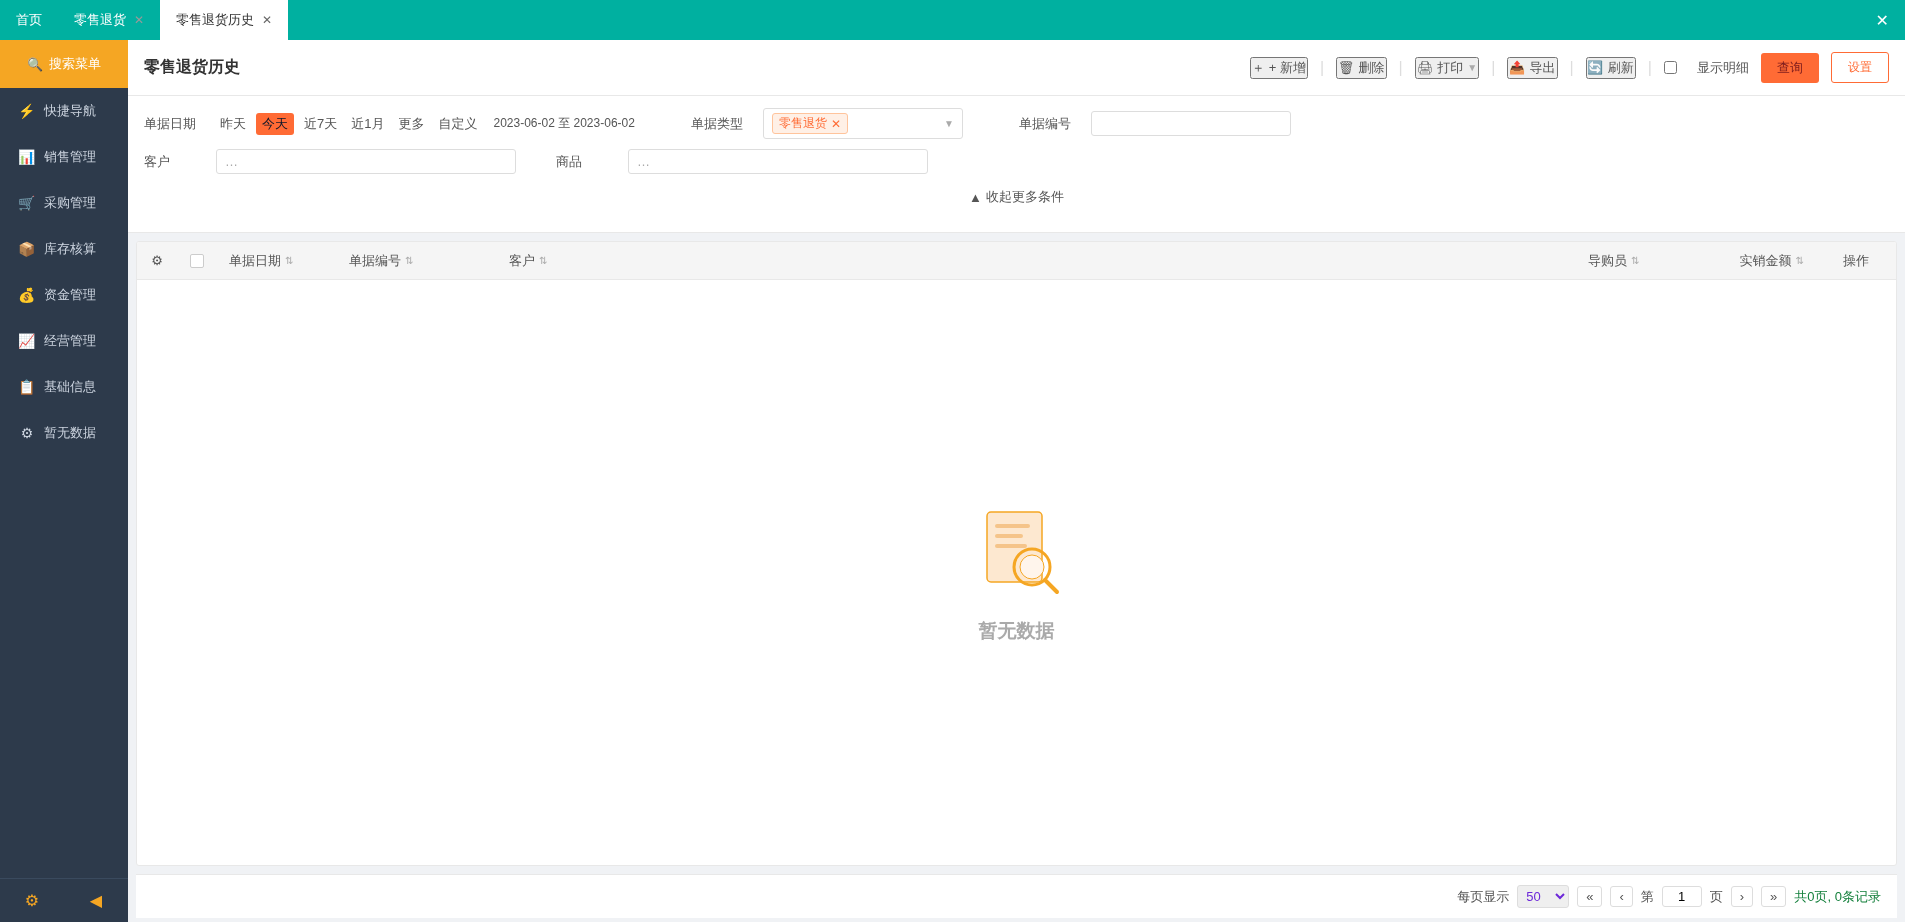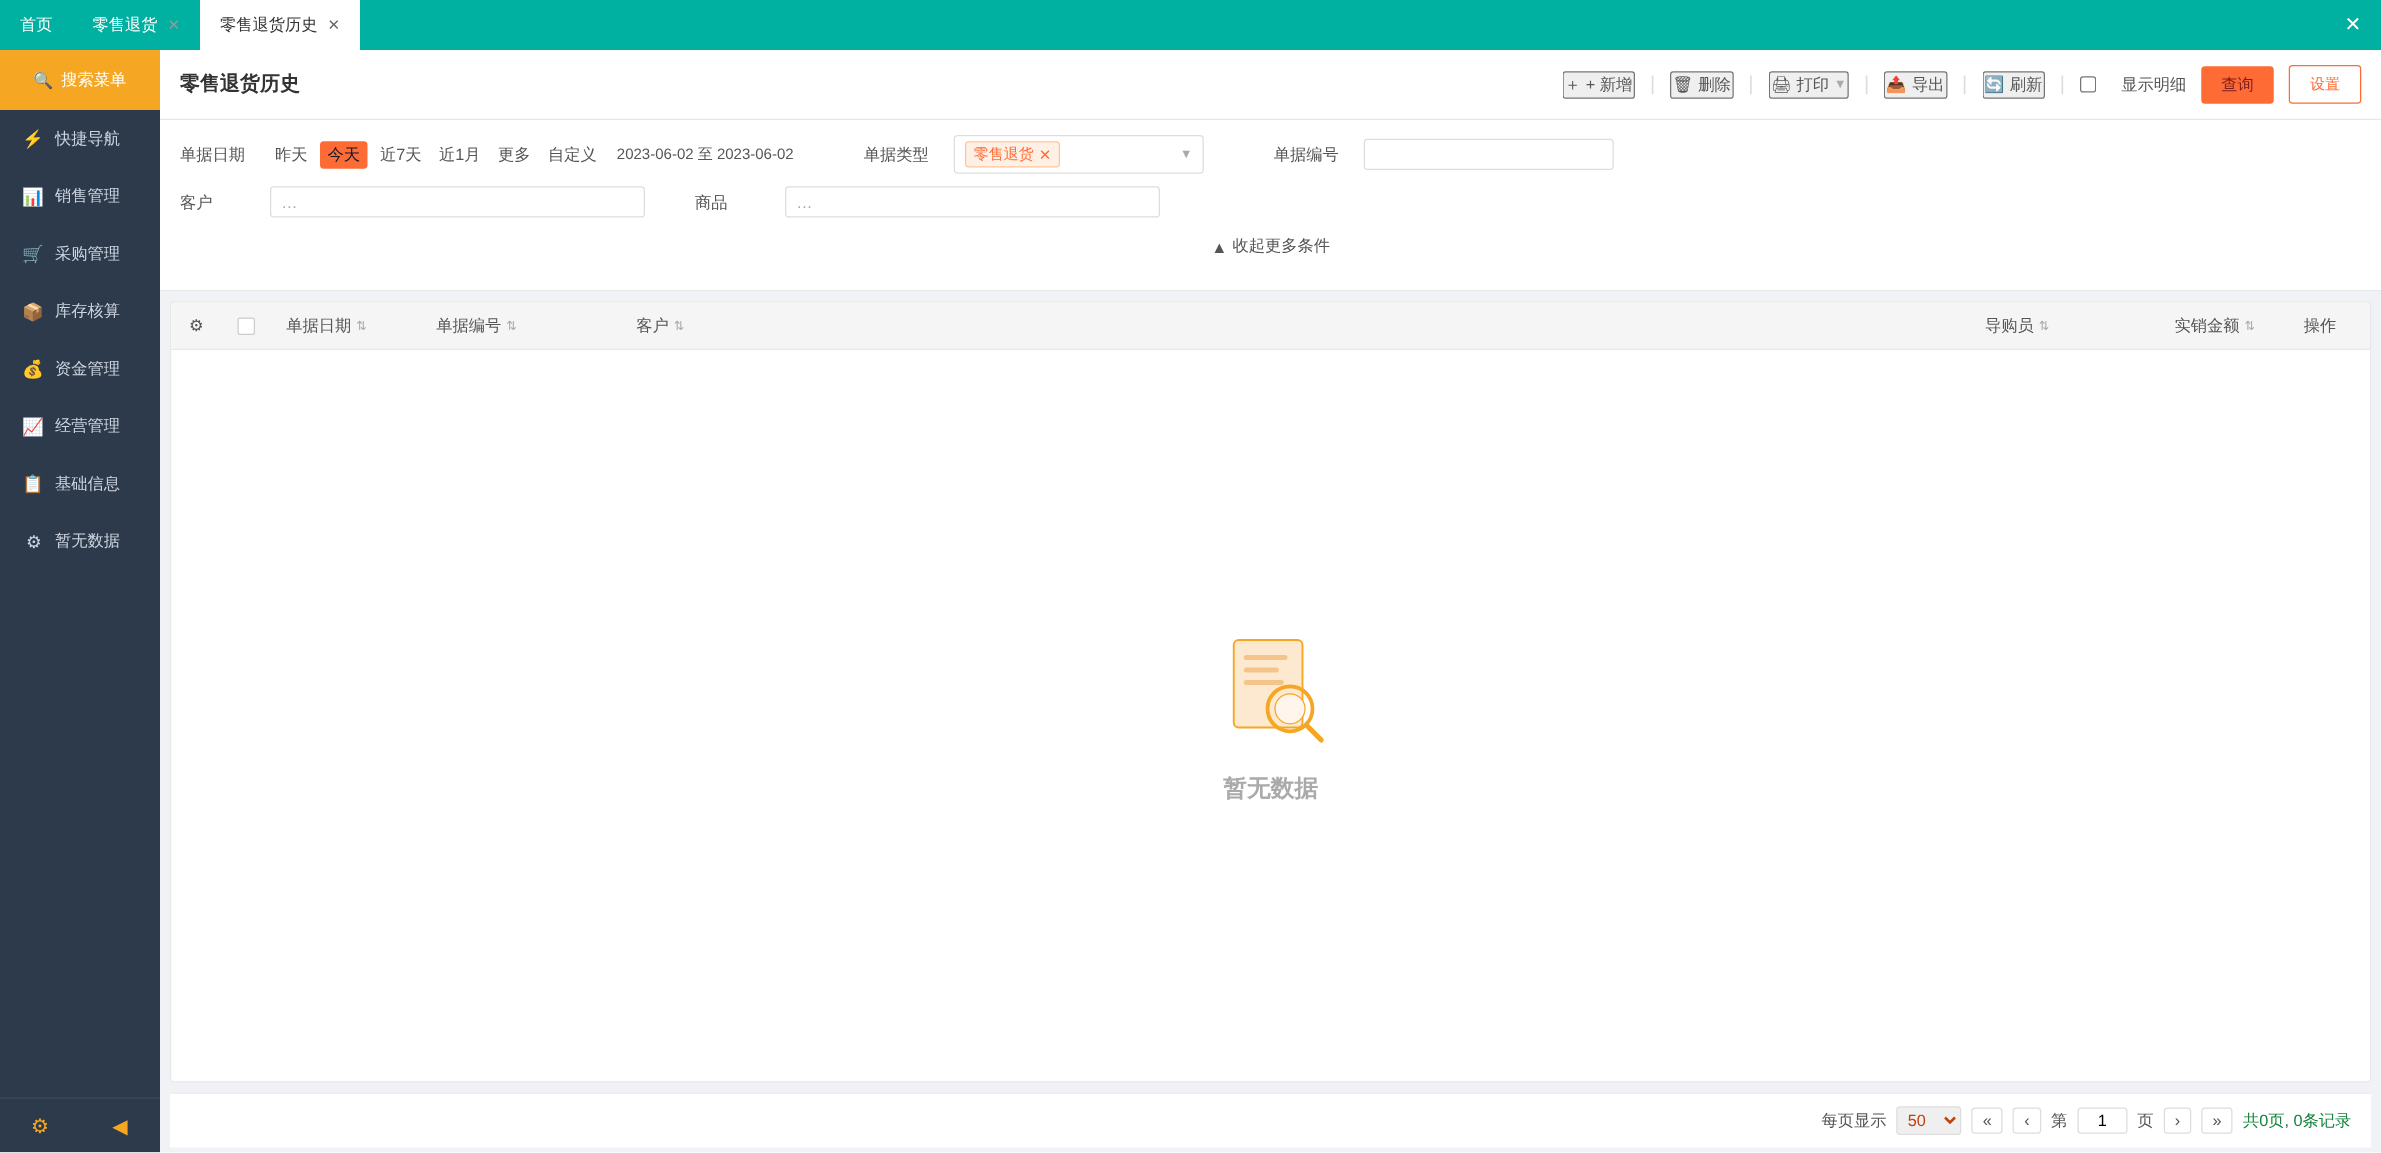--- a/index.html
+++ b/index.html
@@ -326,21 +326,21 @@
       flex-shrink: 0;
       margin: 0 8px;
       margin-bottom: 4px;
     }
     .pagination-label { color: #555; font-size: 13px; }
     .pagination-select {
       border: 1px solid #ddd;
       border-radius: 3px;
       padding: 2px 4px;
       font-size: 13px;
-      color: #c2410c;
+      color: #6d28d9;
     }
     .pagination-btn {
       border: 1px solid #ddd;
       background: #fff;
       padding: 2px 8px;
       border-radius: 3px;
       cursor: pointer;
       color: #555;
       font-size: 13px;
     }

